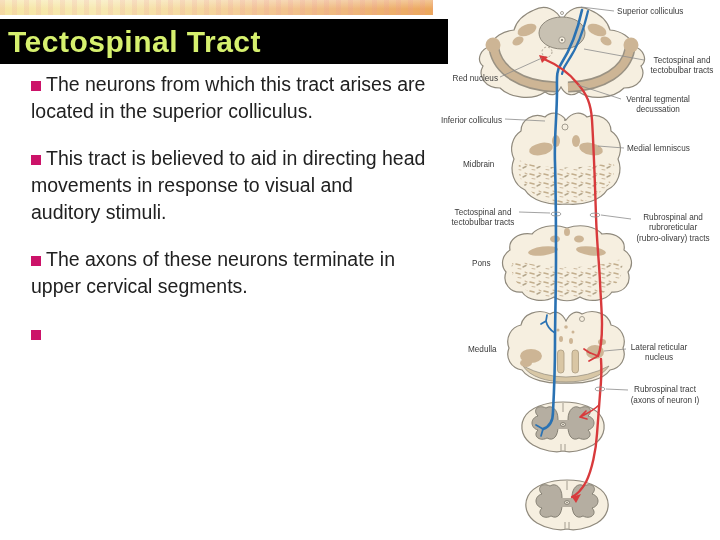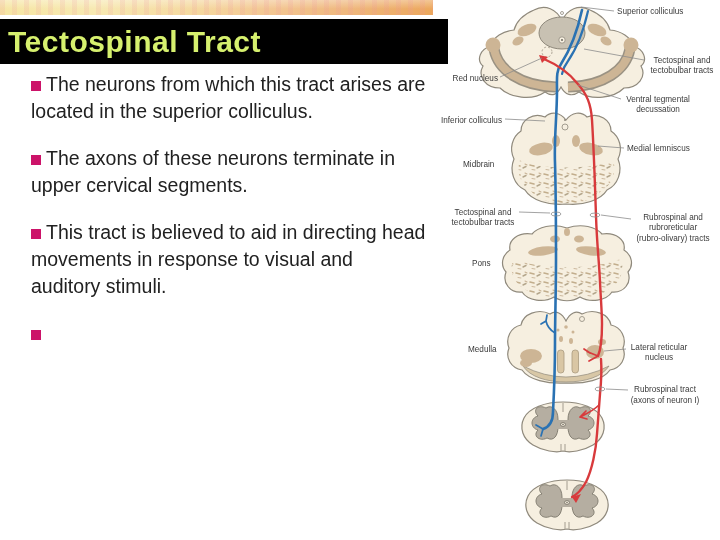--- a/index.html
+++ b/index.html
@@ -61,22 +61,22 @@
 <div class="slide">
 
   <div class="top-strip"></div>
 
   <div class="title-bar">
     <h1>Tectospinal Tract</h1>
   </div>
 
   <div class="content">
     <p class="bullet"><span class="sq"></span><span>The neurons from which this tract arises are located in the superior colliculus.</span></p>
+    <p class="bullet"><span class="sq"></span><span>This tract is believed to aid in directing head movements in response to visual and auditory stimuli.</span></p>
     <p class="bullet"><span class="sq"></span><span>The axons of these neurons terminate in upper cervical segments.</span></p>
-    <p class="bullet"><span class="sq"></span><span>This tract is believed to aid in directing head movements in response to visual and auditory stimuli.</span></p>
     <p class="bullet"><span class="sq"></span></p>
   </div>
 
   <svg class="diagram" viewBox="0 0 290 540">
     <defs>
       <pattern id="spk" width="14" height="9" patternUnits="userSpaceOnUse">
         <path d="M2,3 l4,1" stroke="#c2ad8c" stroke-width="1.6" stroke-linecap="round"></path>
         <path d="M9,6 l3,-1.5" stroke="#b4a68c" stroke-width="1.4" stroke-linecap="round"></path>
         <path d="M4,7.5 l3,0.5" stroke="#cdbaa0" stroke-width="1.1" stroke-linecap="round"></path>
         <path d="M11,2 l2,1" stroke="#c8b294" stroke-width="1.1" stroke-linecap="round"></path>

